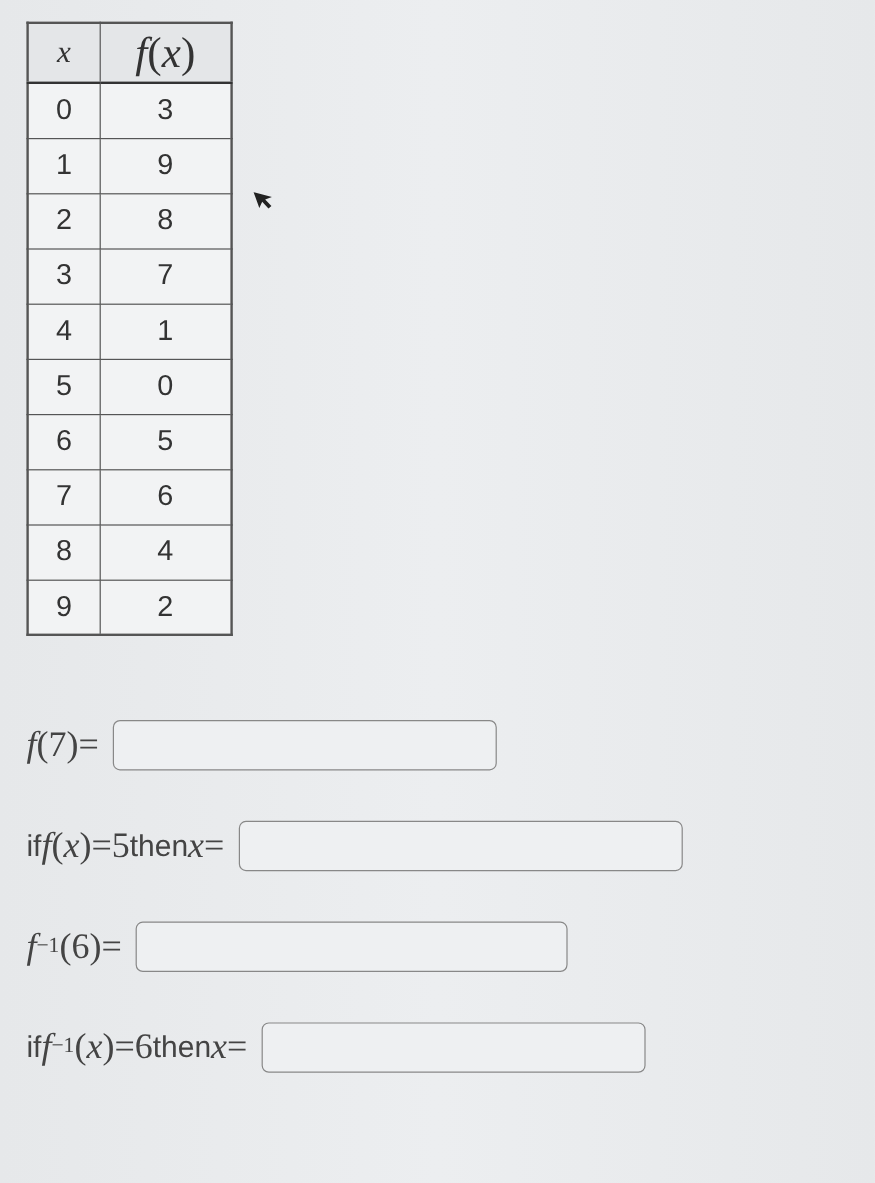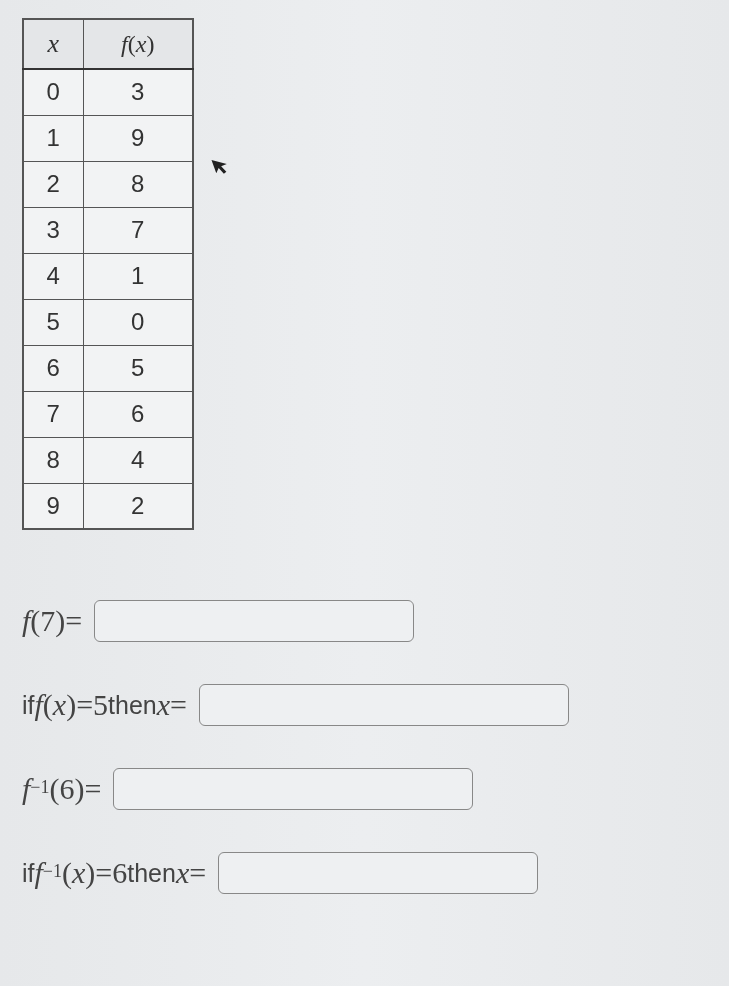--- a/index.html
+++ b/index.html
@@ -46,21 +46,21 @@
     background: #e4e6e8;
     font-weight: normal;
     border-bottom: 2px solid #333;
     height: 50px;
   }
   table.ftable th:first-child, table.ftable td:first-child { width: 60px; }
   table.ftable th:last-child, table.ftable td:last-child { width: 110px; }
   .fx-header {
     font-family: "Times New Roman", serif;
     font-style: italic;
-    font-size: 24px;
+    font-size: 36px;
   }
   .x-header {
     font-family: "Times New Roman", serif;
     font-style: italic;
     font-size: 26px;
   }
   .paren { font-style: normal; }
   .cursor {
     position: absolute;
     left: 192px;

